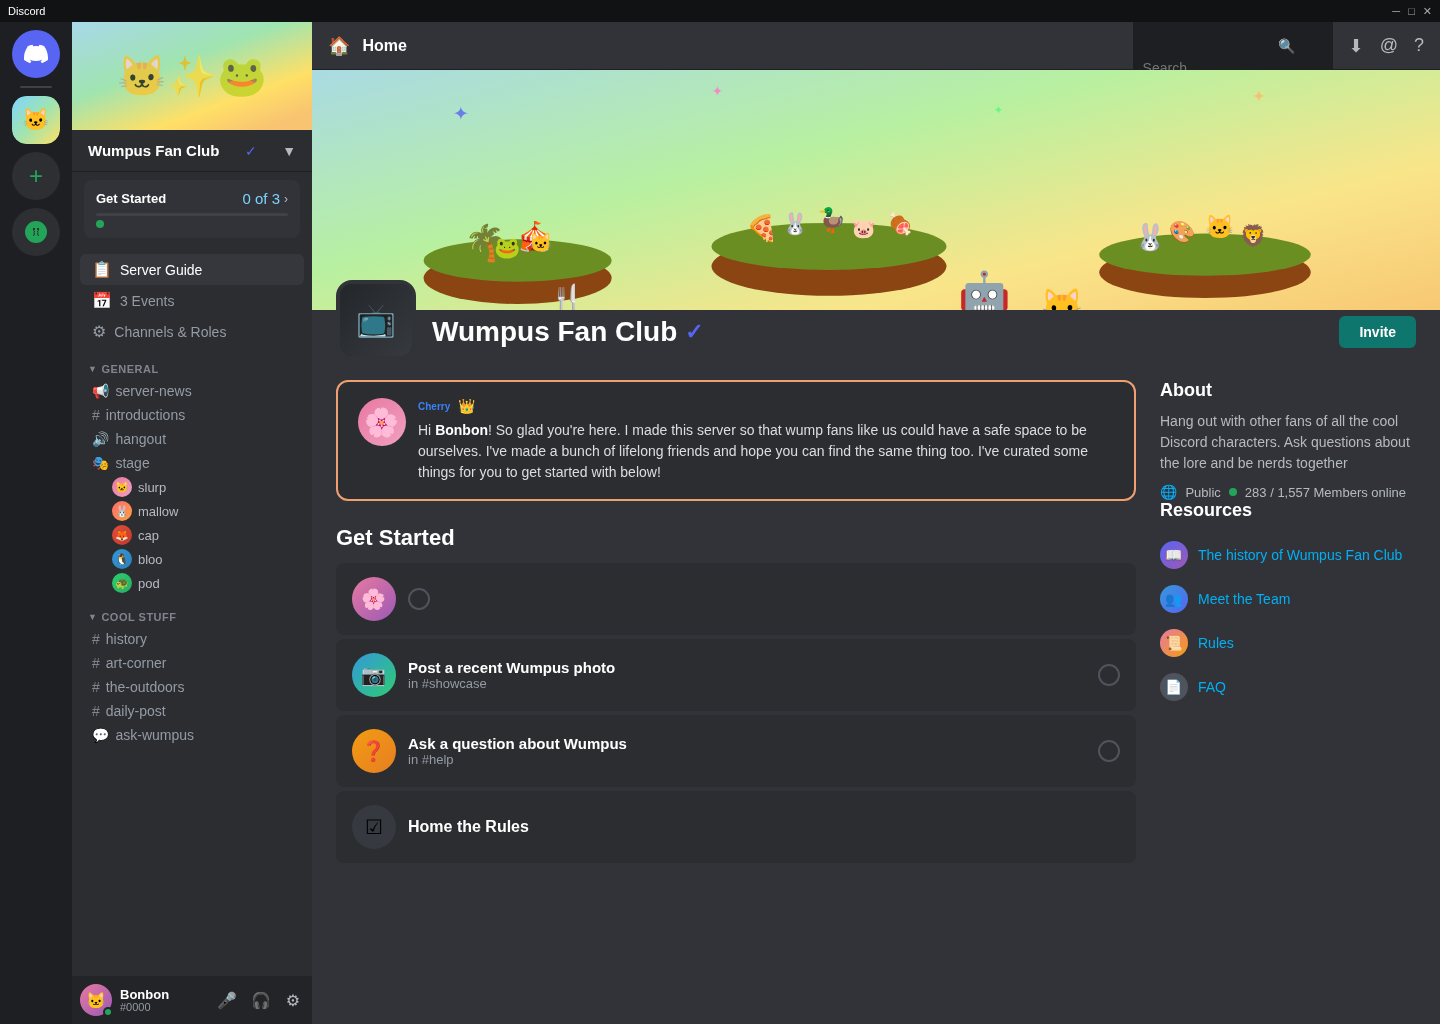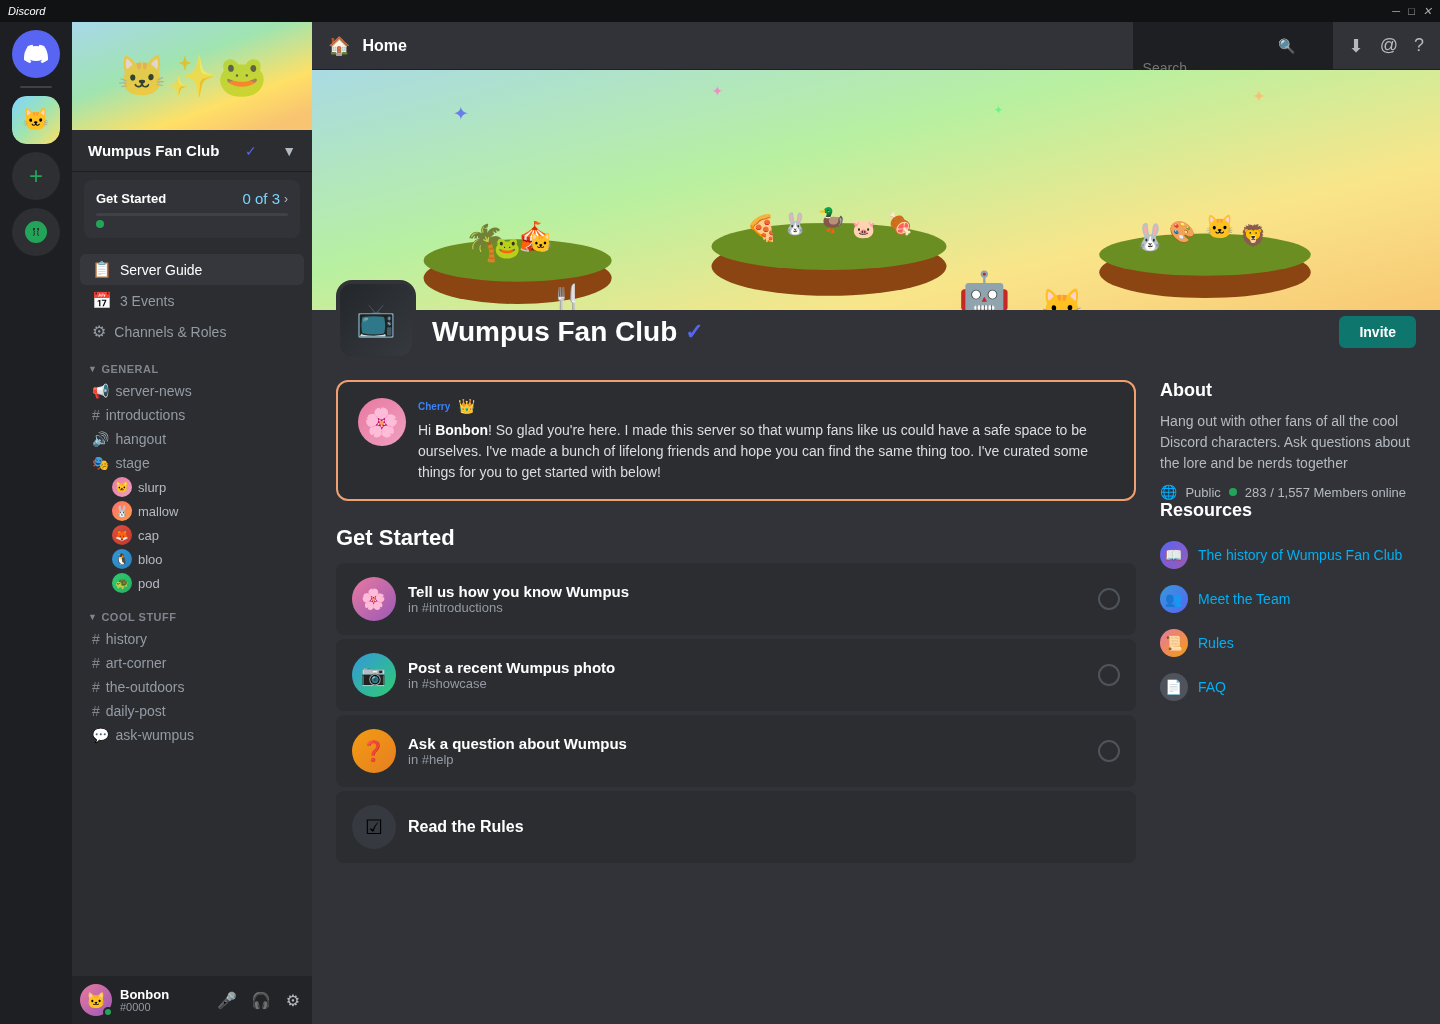--- a/index.html
+++ b/index.html
@@ -7,21 +7,20 @@
 
     
     #titlebar {
       height: 22px;
       background: #111214;
       display: flex;
       align-items: center;
       padding: 3px 8px;
       justify-content: space-between;
       flex-shrink: 0;
-      font-style: italic;
     }
     #titlebar .title { color: #fff; font-size: 11px; }
     #titlebar .controls { display: flex; gap: 8px; }
     #titlebar .control { color: #aaa; font-size: 11px; cursor: pointer; }
 
     
     #app { display: flex; flex: 1; overflow: hidden; }
 
     
     #server-list {
@@ -560,24 +559,20 @@
             </div>
           </div>
 
           <div id="get-started-section">
             <h2>Get Started</h2>
 
             <div class="task-item">
               <div class="task-avatar t1">
                 <span style="font-size:20px;">🌸</span>
               </div>
-              <div class="task-content">
-                <div class="task-title">Tell us how you know Wumpus</div>
-                <div class="task-sub">in #introductions</div>
-              </div>
               <div class="task-check"></div>
             </div>
 
             <div class="task-item">
               <div class="task-avatar t2">
                 <span style="font-size:20px;">📷</span>
               </div>
               <div class="task-content">
                 <div class="task-title">Post a recent Wumpus photo</div>
                 <div class="task-sub">in #showcase</div>
@@ -594,21 +589,21 @@
                 <div class="task-sub">in #help</div>
               </div>
               <div class="task-check"></div>
             </div>
 
             <div class="task-item rules-item" style="margin-top:4px;">
               <div class="task-avatar" style="background:#36393f;">
                 <span style="font-size:20px;">☑</span>
               </div>
               <div class="task-content">
-                <div class="task-title">Read the Rules</div>
+                <div class="task-title">Home the Rules</div>
               </div>
             </div>
           </div>
         </div>
 
         <div id="right-column">
 
           <div id="about-section">
             <h3>About</h3>
             <p>Hang out with other fans of all the cool Discord characters. Ask questions about the lore and be nerds together</p>

